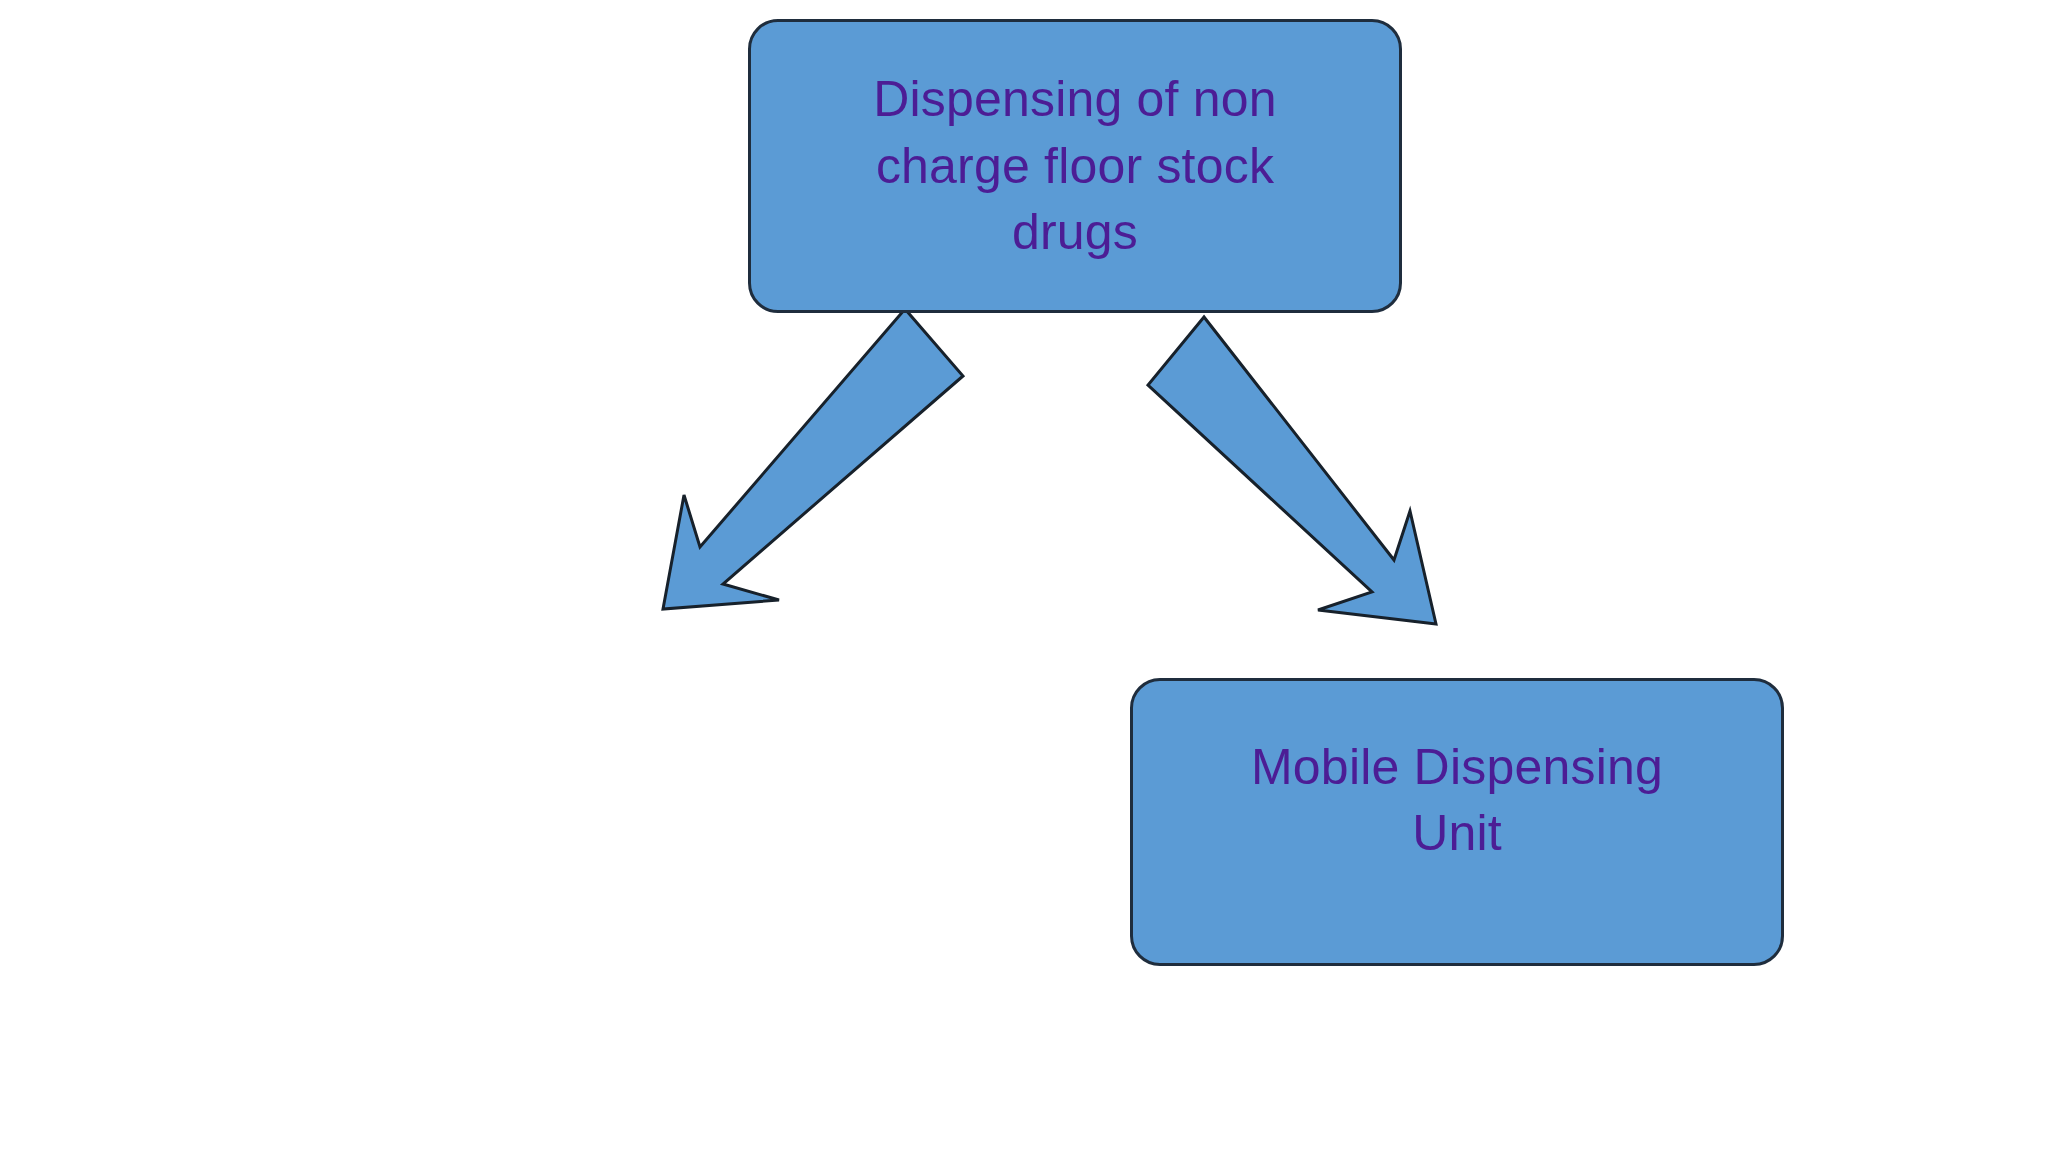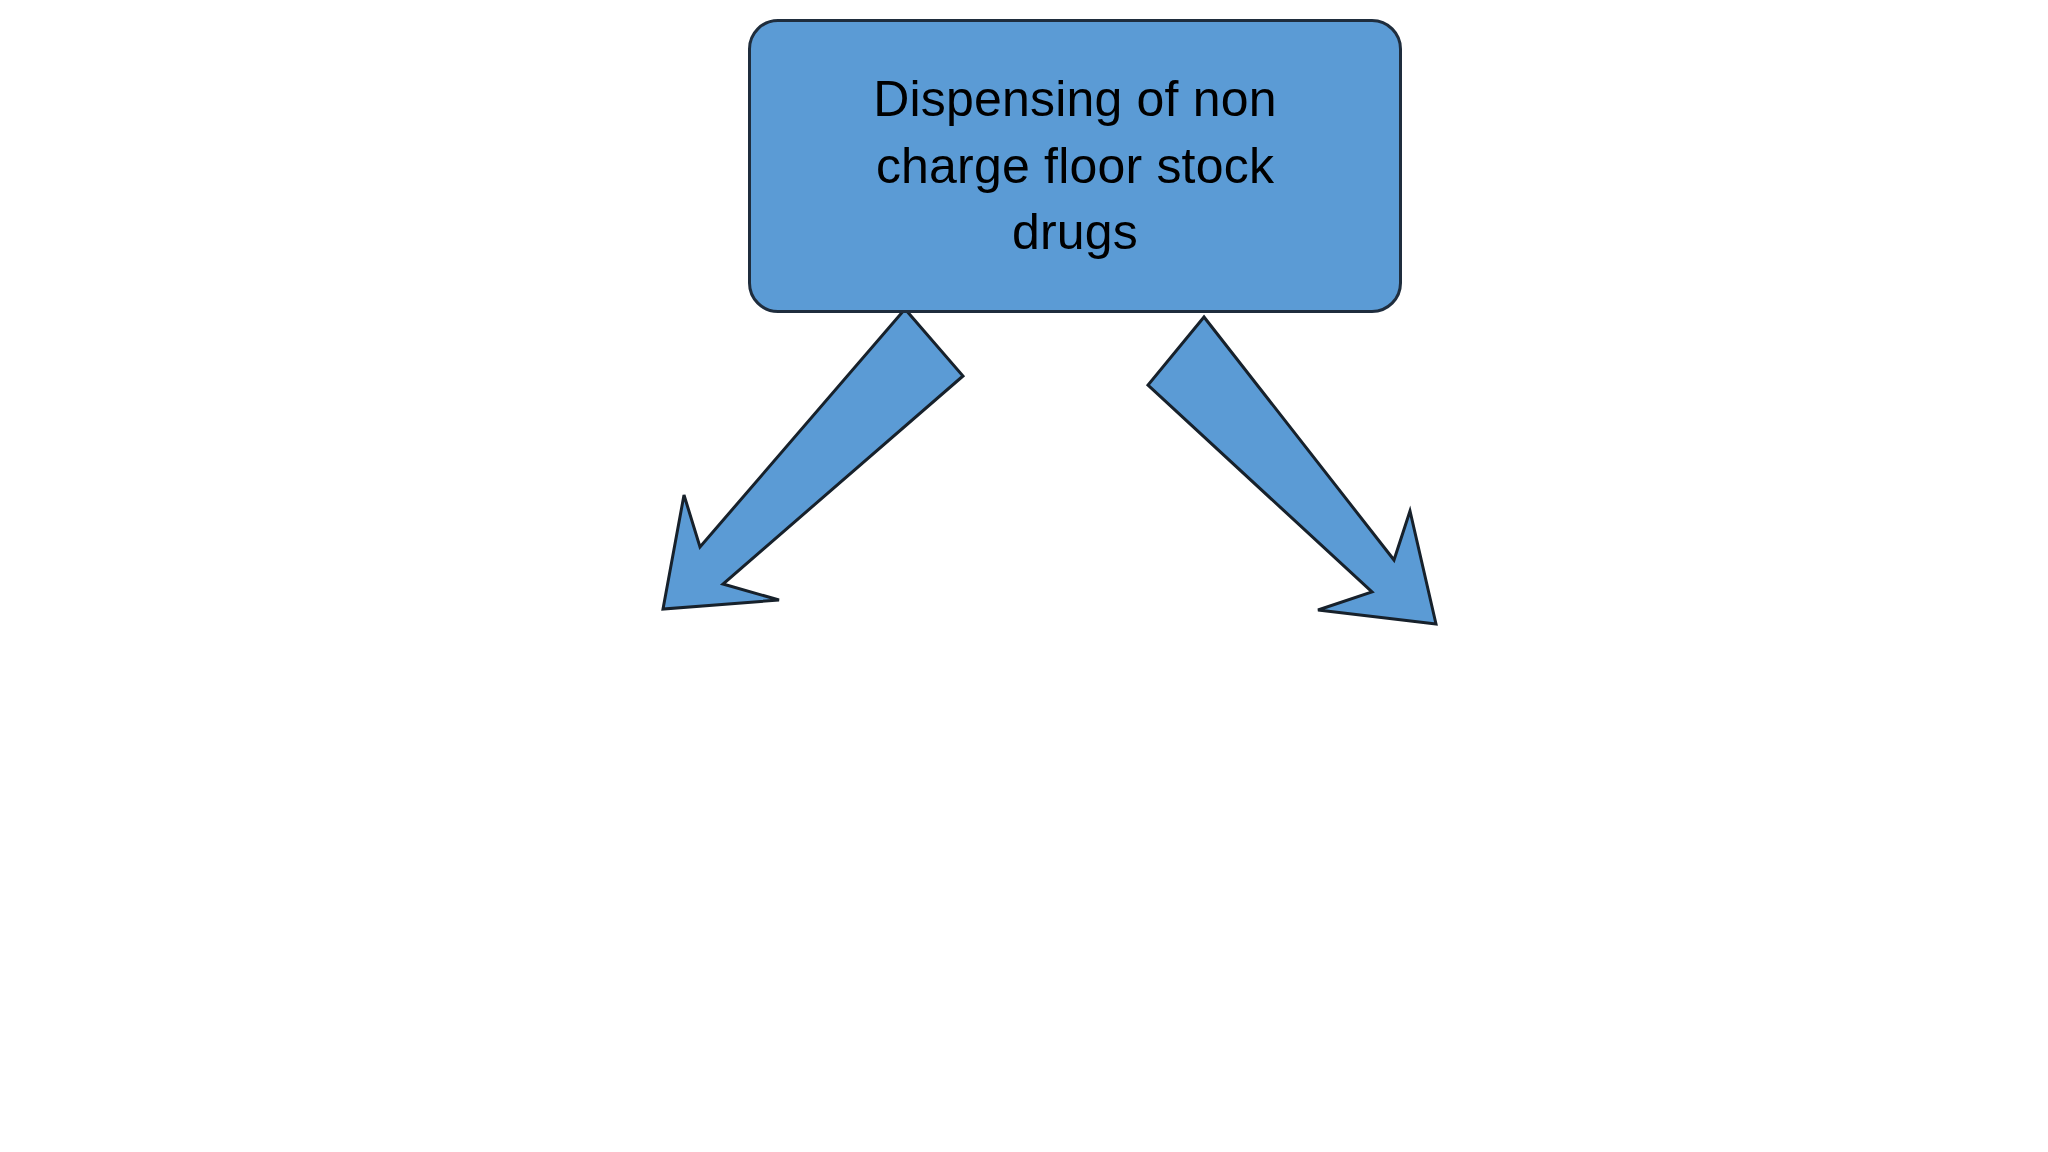--- a/index.html
+++ b/index.html
@@ -24,21 +24,21 @@
     box-sizing: border-box;
     background: #5B9BD5;
     border: 3px solid #1F2D3D;
     border-radius: 30px;
     display: flex;
     align-items: center;
     justify-content: center;
     text-align: center;
   }
   .node-label {
-    color: #000000;
+    color: #4c1d95;
     font-family: "Liberation Sans", sans-serif;
     font-weight: 400;
     line-height: 1.33;
     letter-spacing: 0.2px;
     white-space: pre-line;
     padding: 0 26px;
   }
   #node-root {
     left: 748px;
     top: 19px;
@@ -93,14 +93,18 @@
     <polygon class="arrow-shape" points="1204,317 1148,385 1372,592 1318,610 1436,624 1410,511 1394,560"></polygon>
   </svg>
 
   <div class="node" id="node-root">
     <span class="node-label">Dispensing of non
 charge floor stock
 drugs</span>
   </div>
 
 
+  <div class="node" id="node-mobile-unit">
+    <span class="node-label">Mobile Dispensing
+Unit</span>
+  </div>
 
 </div>
 
 </body></html>

